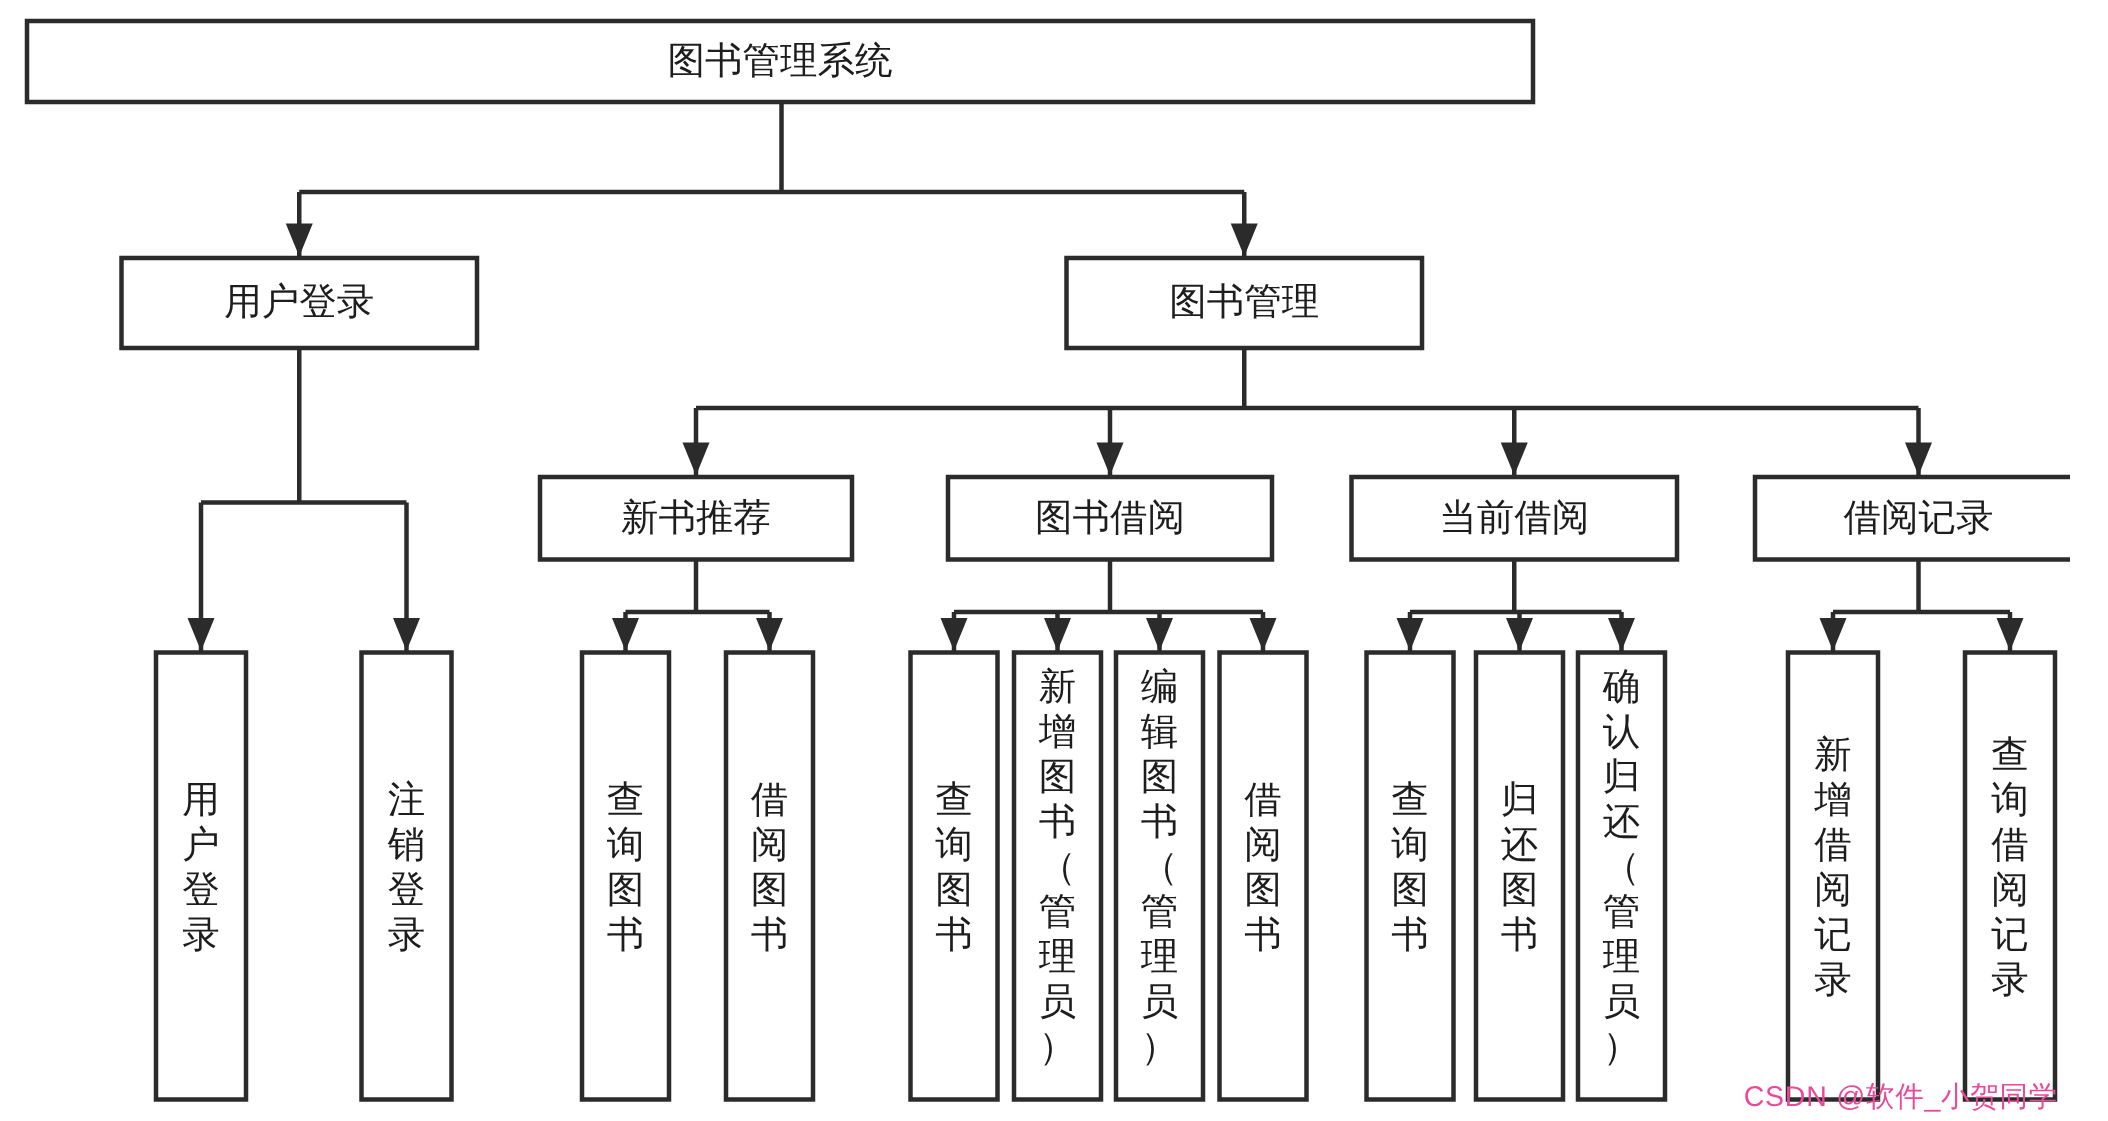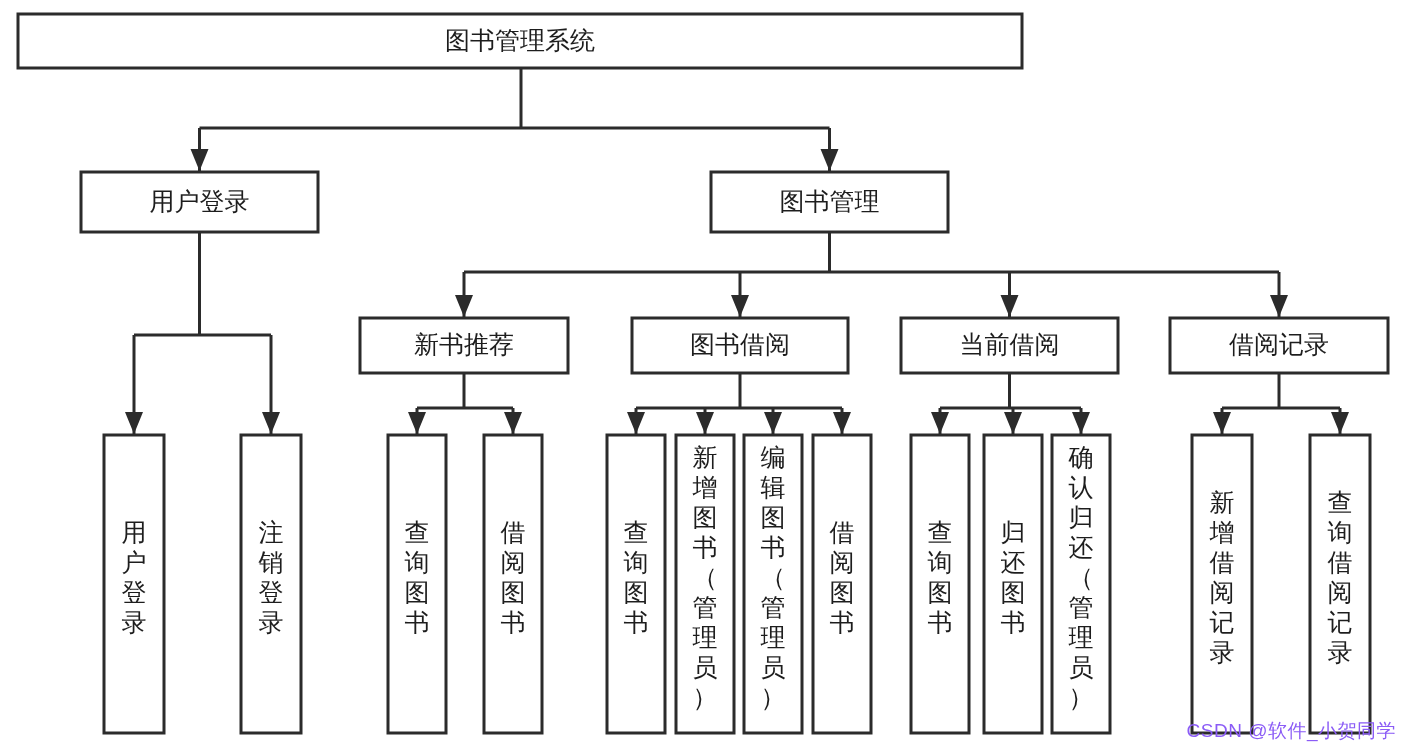--- a/index.html
+++ b/index.html
@@ -9,21 +9,20 @@
   }
   body {
     font-family: "Liberation Sans", "DejaVu Sans", sans-serif;
   }
   #diagram-root {
     position: relative;
     width: 1380px;
     height: 747px;
     background: #ffffff;
     overflow: hidden;
-    padding-left: 24px;
   }
   svg#flow {
     position: absolute;
     left: 0;
     top: 0;
     width: 1405px;
     height: 747px;
   }
   .nodebox {
     fill: #ffffff;
@@ -51,21 +50,21 @@
   .leaf-label {
     fill: #1d1d1d;
     font-family: "Liberation Sans", "DejaVu Sans", sans-serif;
     font-size: 25px;
     text-anchor: middle;
   }
   .watermark {
     position: absolute;
     right: 8px;
     bottom: 3px;
-    color: #8b5cf6;
+    color: #ec4899;
     font-size: 19px;
     font-family: "Liberation Sans", "DejaVu Sans", sans-serif;
     letter-spacing: 0.5px;
     white-space: nowrap;
     user-select: none;
   }
 </style>
 </head>
 <body>
 

